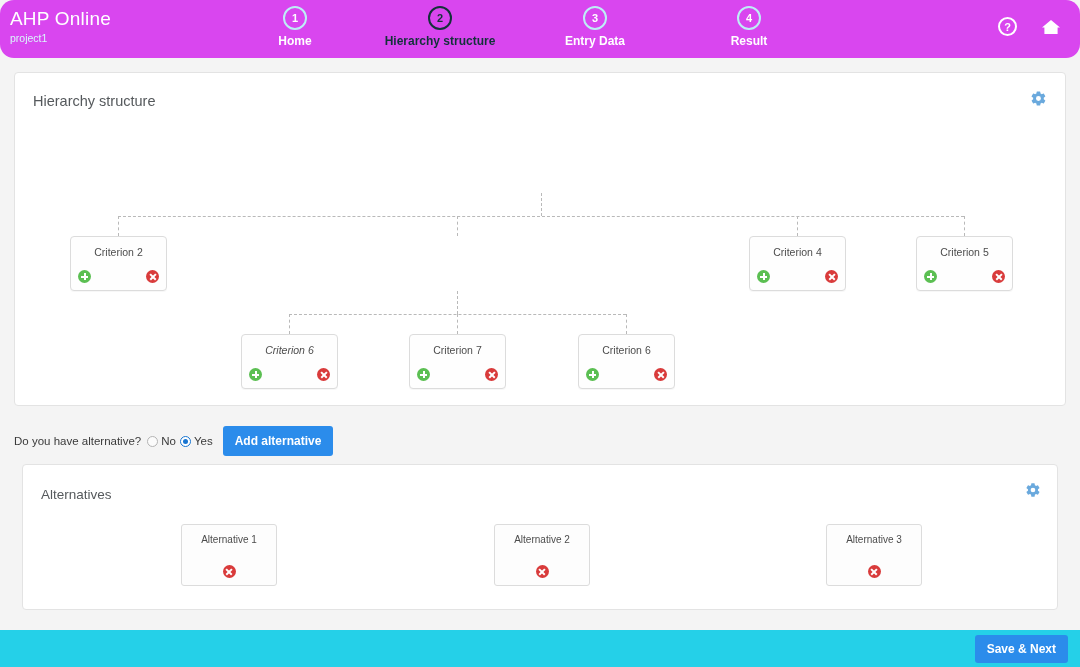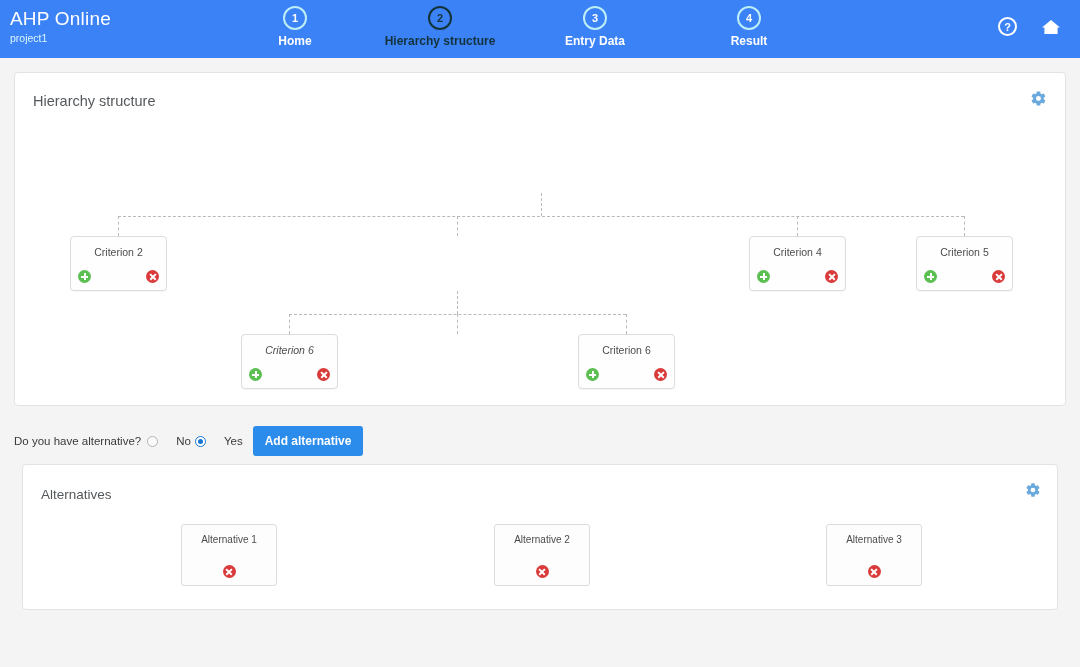--- a/index.html
+++ b/index.html
@@ -8,22 +8,22 @@
     background: #f4f4f4;
     font-family: "Liberation Sans", sans-serif;
     overflow: hidden;
   }
   .app { position: relative; width: 1080px; height: 667px; }
 
   
   .header {
     position: absolute; top: 0; left: 0;
     width: 1080px; height: 58px;
-    background: #3b82f6;
-    display: flex; align-items: flex-start;
+    background: #d946ef;
+    display: flex; align-items: flex-start; border-radius: 14px;
   }
   .brand { position: absolute; left: 10px; top: 8px; }
   .brand-title {
     font-size: 19px; color: #ffffff; font-weight: 400;
     letter-spacing: .2px; line-height: 22px;
   }
   .brand-sub {
     font-size: 10.5px; color: #d9f7fb; line-height: 14px; margin-top: 1px;
   }
   .steps {
@@ -122,21 +122,21 @@
     border-left: 1px dashed #b9b9b9;
   }
 
   
   .alt-question {
     position: absolute; left: 14px; top: 428px;
     display: flex; align-items: center; height: 26px;
   }
   .alt-q-text { font-size: 11.5px; color: #3a3a3a; }
   .radio-group { display: flex; align-items: center; margin-left: 6px; gap: 4px; }
-  .radio-item { display: flex; align-items: center; gap: 18px; cursor: pointer; }
+  .radio-item { display: flex; align-items: center; gap: 3px; cursor: pointer; }
   .radio {
     width: 11px; height: 11px; border-radius: 50%;
     border: 1px solid #b4b4b4; background: #fbfbfb; position: relative;
   }
   .radio.checked { border-color: #1775d1; background: #ffffff; }
   .radio.checked::after {
     content: ""; position: absolute; left: 2px; top: 2px;
     width: 5px; height: 5px; border-radius: 50%; background: #1775d1;
   }
   .radio-label { font-size: 11.5px; color: #3a3a3a; }
@@ -265,20 +265,28 @@
 
       <div class="node" style="left:226px; top:261px; width:97px; height:55px;font-style:italic;">
         <div class="node-label">Criterion 6</div>
         <div class="btn-add"></div>
         <div class="btn-del">
             <i></i>
             <i></i>
           </div>
       </div>
 
+      <div class="node" style="left:394px; top:261px; width:97px; height:55px;">
+        <div class="node-label">Criterion 7</div>
+        <div class="btn-add"></div>
+        <div class="btn-del">
+            <i></i>
+            <i></i>
+          </div>
+      </div>
 
       <div class="node" style="left:563px; top:261px; width:97px; height:55px;">
         <div class="node-label">Criterion 6</div>
         <div class="btn-add"></div>
         <div class="btn-del">
             <i></i>
             <i></i>
           </div>
       </div>
 
@@ -324,14 +332,17 @@
     </div>
     <div class="alt-card" style="left:803px; top:59px;">
       <div class="node-label">Alternative 3</div>
       <div class="btn-del">
           <i></i>
           <i></i>
         </div>
     </div>
   </div>
 
+  <div class="footer">
+    <button class="btn-save">Save &amp; Next</button>
+  </div>
 
 </div>
 
 </body></html>

